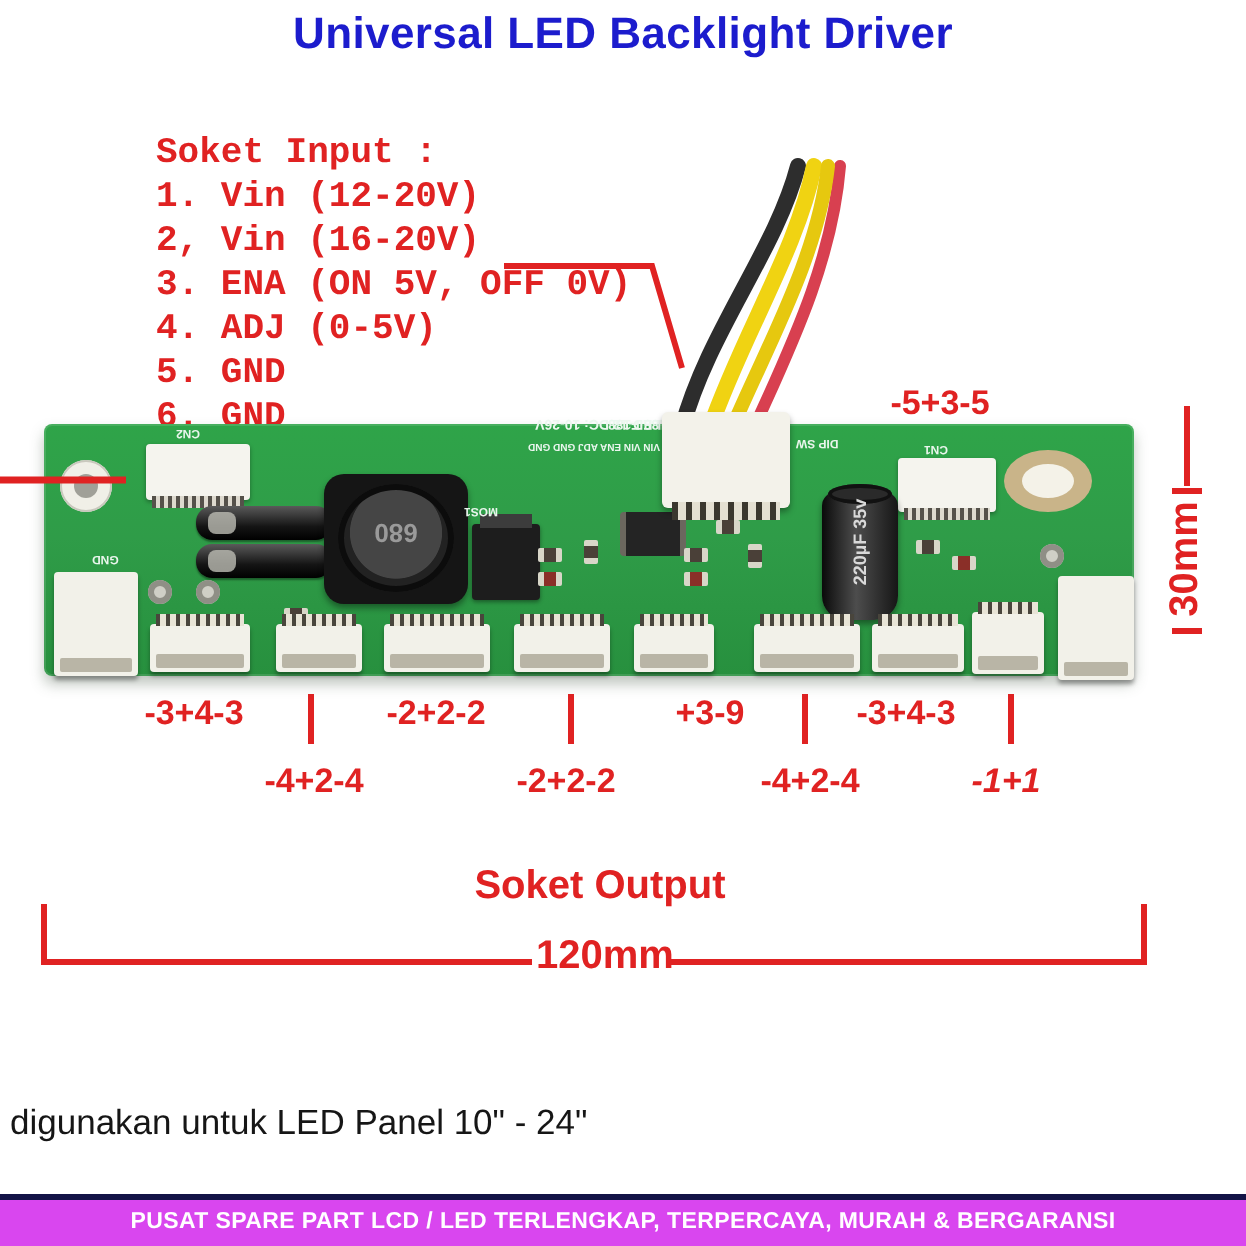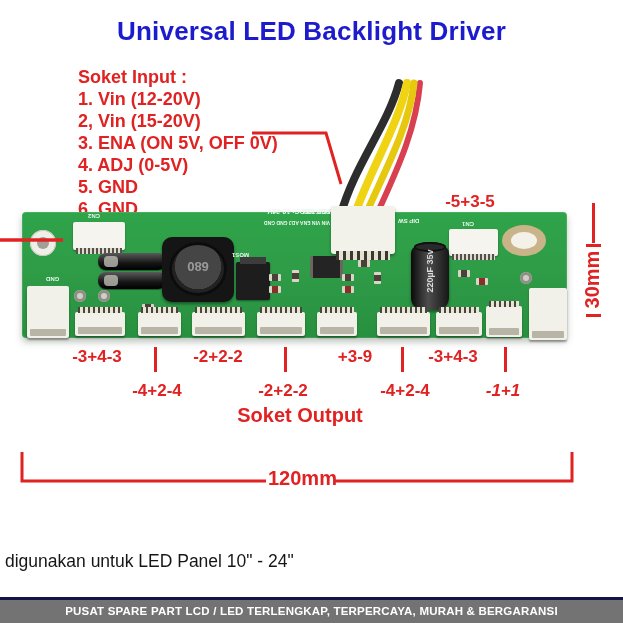--- a/index.html
+++ b/index.html
@@ -1,32 +1,32 @@
 <!DOCTYPE html>
 <html><head>
 <meta charset="utf-8">
 <style>
   html,body{margin:0;padding:0;}
   body{font-family:"Liberation Sans",sans-serif;}
   .stage{position:relative;width:623px;height:623px;background:#ffffff;overflow:hidden;}
 
   
   .title{position:absolute;left:0;right:0;text-align:center;color:#1c1ccd;font-weight:700;letter-spacing:.2px;}
-  .title.l1{top:16px;font-size:26px;}
+  .title.l1{top:4px;font-size:22px;}
   .title.l2{top:34px;font-size:22px;}
 
   
   .red{color:#e02222;}
   .legend{position:absolute;left:78px;top:66px;font-size:18px;font-weight:700;line-height:22px;}
-  .legend div{white-space:nowrap;}
+  .legend div{white-space:nowrap;font-family:Liberation Mono, monospace;}
 
   .lbl{position:absolute;font-size:17px;font-weight:700;color:#e02222;text-align:center;white-space:nowrap;}
   .tick{position:absolute;width:3px;height:25px;background:#e02222;}
 
-  .soket-output{position:absolute;left:200px;top:404px;width:200px;text-align:center;font-size:20px;font-weight:700;color:#e02222;}
+  .soket-output{position:absolute;left:200px;top:432px;width:200px;text-align:center;font-size:20px;font-weight:700;color:#e02222;}
   .dim-120{position:absolute;left:268px;top:467px;width:64px;text-align:center;font-size:20px;font-weight:700;color:#e02222;}
   .dim-30{position:absolute;left:564px;top:248px;width:58px;height:62px;display:flex;align-items:center;justify-content:center;}
   .dim-30 span{transform:rotate(-90deg);white-space:nowrap;font-size:20px;font-weight:700;color:#e02222;}
   .htick{position:absolute;width:15px;height:3px;background:#e02222;}
   .vline{position:absolute;width:3px;background:#e02222;}
 
   
   svg.overlay{position:absolute;left:0;top:0;pointer-events:none;}
   .z1{z-index:1;} .z3{z-index:3;}
 
@@ -92,34 +92,34 @@
   .sock.big{top:74px;height:52px;}
   .sock.big:before{display:none;}
   .sock.jst{top:94px;height:31px;}
 
   .gnd-lbl{left:24px;top:64px;font-size:6px;transform:rotate(180deg);}
   .cn2-lbl{left:66px;top:1px;font-size:6px;transform:rotate(180deg);}
   .cn1-lbl{left:440px;top:9px;font-size:6px;transform:rotate(180deg);}
 
   
   .usage{position:absolute;left:5px;top:551px;font-size:17.5px;font-weight:500;color:#161616;}
-  .footer{position:absolute;left:0;right:0;bottom:0;height:23px;background:#737373;border-top:3px solid #141447;z-index:4;}
+  .footer{position:absolute;left:0;right:0;bottom:0;height:23px;background:#d946ef;border-top:3px solid #141447;z-index:4;}
   .footer span{display:block;text-align:center;color:#ffffff;font-size:11.5px;font-weight:700;line-height:23px;letter-spacing:.2px;}
 </style>
 </head>
 <body>
 
 <div class="stage">
 
   <div class="title l1">Universal LED Backlight Driver</div>
 
   <div class="legend red">
     <div>Soket Input :</div>
     <div>1. Vin (12-20V)</div>
-    <div>2, Vin (15-20V)</div>
+    <div>2, Vin (16-20V)</div>
     <div>3. ENA (ON 5V, OFF 0V)</div>
     <div>4. ADJ (0-5V)</div>
     <div>5. GND</div>
     <div>6. GND</div>
   </div>
 
   <svg class="overlay z1" width="623" height="623" viewBox="0 0 623 623">
     <path d="M399,83 C388,125 354,166 341,214" stroke="#2d2d2d" stroke-width="8" fill="none" stroke-linecap="round"></path>
     <path d="M420,83 C416,132 394,176 377,214" stroke="#d84050" stroke-width="6" fill="none" stroke-linecap="round"></path>
     <path d="M407,83 C399,124 371,168 355,214" stroke="#f0d312" stroke-width="8" fill="none" stroke-linecap="round"></path>

